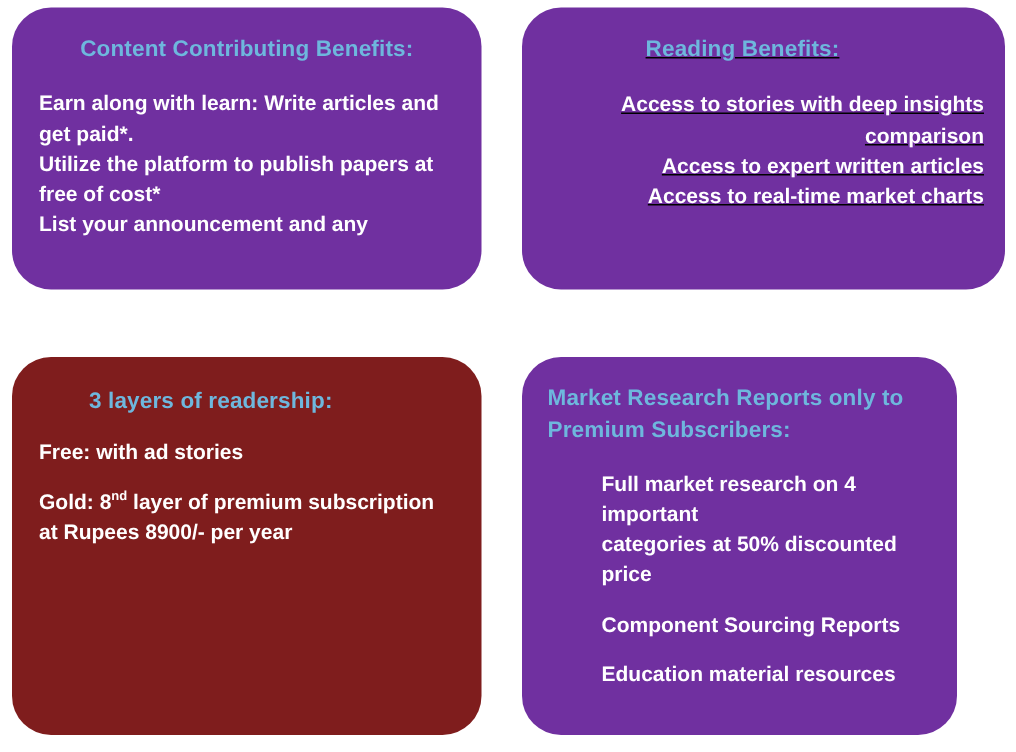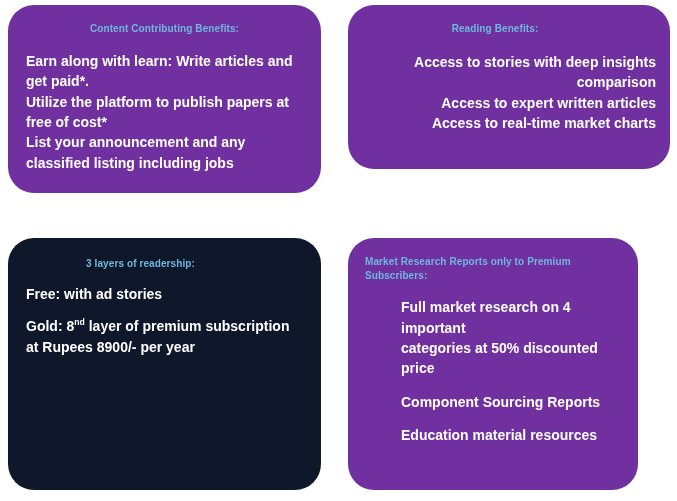--- a/index.html
+++ b/index.html
@@ -22,31 +22,31 @@
     background: #ffffff;
   }
 
   .card {
     position: absolute;
     border-radius: 26px;
     box-sizing: border-box;
     overflow: hidden;
   }
   .card.purple { background: #7030a0; }
-  .card.navy   { background: #0f172a; }
+  .card.navy   { background: #7f1d1d; }
 
   .card-inner {
     padding: 0;
     height: 100%;
   }
 
   .card-heading {
     color: #6eb7dd;
     font-weight: bold;
-    font-size: 10px;
+    font-size: 15px;
     line-height: 1.42;
     letter-spacing: 0.1px;
     margin: 0;
   }
 
   .card-body {
     color: #ffffff;
     font-weight: bold;
     font-size: 14px;
     line-height: 1.45;
@@ -61,21 +61,21 @@
   #card-content-benefits .card-heading {
     text-align: center;
     padding: 17px 26px 0 26px;
   }
   #card-content-benefits .card-body {
     padding: 15px 14px 0 18px;
   }
 
   
   #card-reading-benefits {
-    left: 348px; top: 5px; width: 322px; height: 164px;
+    left: 348px; top: 5px; width: 322px; height: 188px; text-decoration: underline;
   }
   #card-reading-benefits .card-heading {
     text-align: center;
     padding: 17px 54px 0 26px;
   }
   #card-reading-benefits .card-body {
     padding: 16px 14px 0 20px;
     text-align: right;
   }
 
@@ -121,21 +121,20 @@
 
   <div class="card purple" id="card-content-benefits">
     <div class="card-inner">
       <div class="card-heading">Content Contributing Benefits:</div>
       <div class="card-body">
         <span class="line">Earn along with learn: Write articles and</span>
         <span class="line">get paid*.</span>
         <span class="line">Utilize the platform to publish papers at</span>
         <span class="line">free of cost*</span>
         <span class="line">List your announcement and any</span>
-        <span class="line">classified listing including jobs</span>
       </div>
     </div>
   </div>
 
   <div class="card purple" id="card-reading-benefits">
     <div class="card-inner">
       <div class="card-heading">Reading Benefits:</div>
       <div class="card-body">
         <span class="line">Access to stories with deep insights</span>
         <span class="line">comparison</span>

